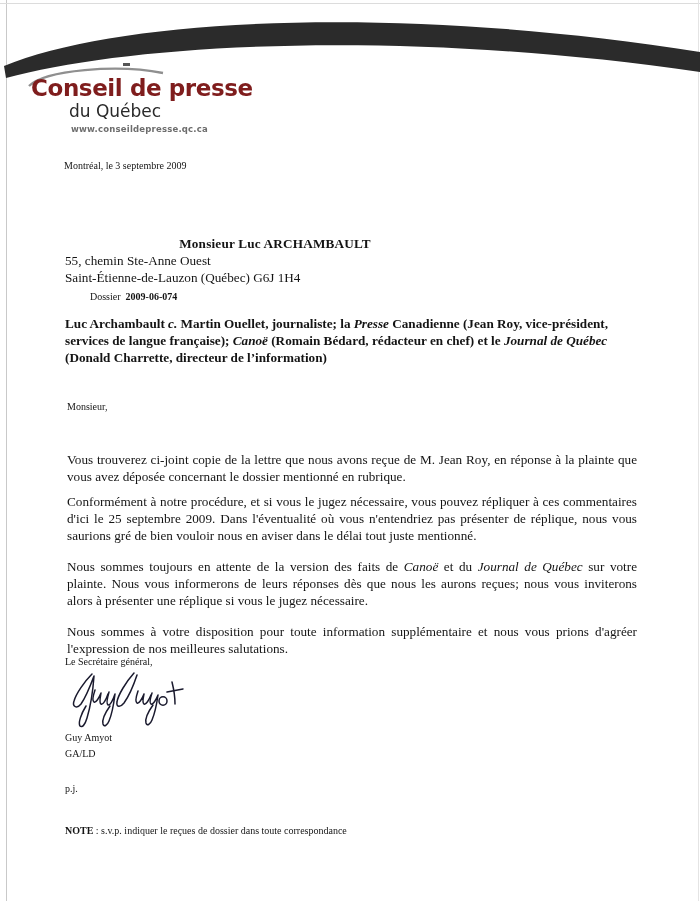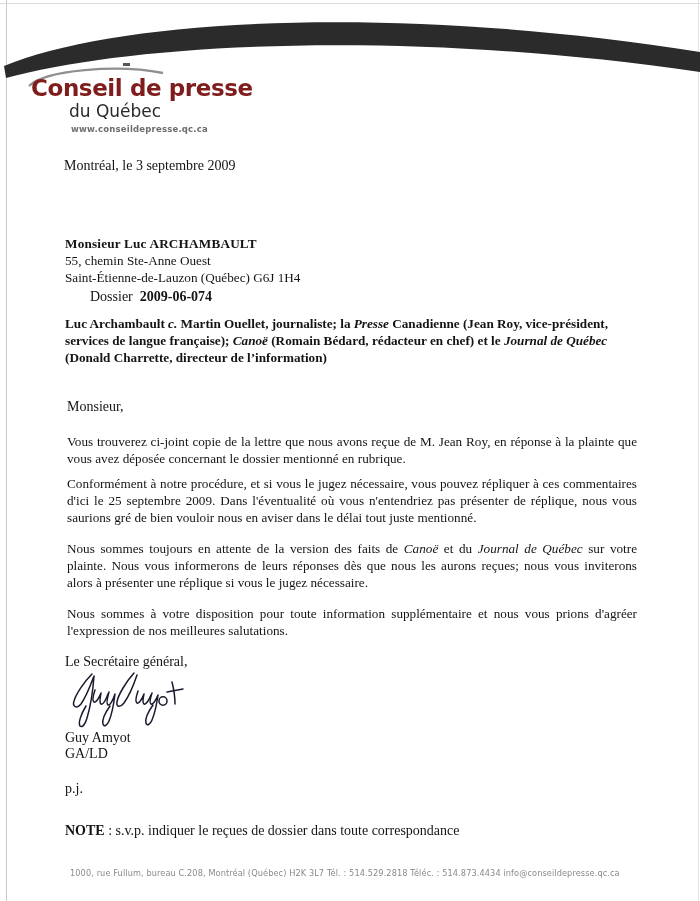--- a/index.html
+++ b/index.html
@@ -98,38 +98,38 @@
 
   
   .sheet {
     position: absolute;
     left: 0;
     top: 0;
     width: 700px;
   }
   .ln {
     position: absolute;
-    font-size: 14px;
+    font-size: 10px;
     line-height: 16.5px;
     color: #141414;
     white-space: nowrap;
   }
   .blk {
     position: absolute;
     font-size: 13.2px;
     line-height: 16.8px;
     color: #141414;
   }
   .b { font-weight: bold; }
   .i { font-style: italic; }
-  .just { text-align: justify; text-justify: inter-word; }
+  .just { text-align: justify; text-justify: inter-word; margin-top: 18px; }
 
   .date     { left: 64px;  top: 158px; }
   .addr     { left: 65px;  top: 236px; width: 420px; }
-  .addr .nm { font-weight: bold; letter-spacing: 0.2px; }
+  .addr .nm { font-weight: bold; letter-spacing: 0.2px; text-align: center; }
 
   .dossier-line { left: 65px; top: 289px; margin-left: 25px; }
   .dossier-body { left: 65px; top: 316px; width: 572px; font-weight: bold; }
 
   .salut    { left: 67px;  top: 399px; }
   .p1       { left: 67px;  top: 434px; width: 570px; }
   .p2       { left: 67px;  top: 476px; width: 570px; }
   .p3       { left: 67px;  top: 541px; width: 570px; }
   .p4       { left: 67px;  top: 606px; width: 570px; }
 
@@ -233,15 +233,14 @@
     <div class="ln signer">Guy Amyot</div>
     <div class="ln initials">GA/LD</div>
     <div class="ln pj">p.j.</div>
 
     <div class="ln note">
       <span class="b">NOTE</span><span> : s.v.p. indiquer le reçues de dossier dans toute correspondance</span>
     </div>
 
   </div>
 
-  <div class="footer">1000, rue Fullum, bureau C.208, Montréal (Québec)  H2K 3L7  Tél. : 514.529.2818  Téléc. : 514.873.4434  info@conseildepresse.qc.ca</div>
 
 </div>
 
 </body></html>

